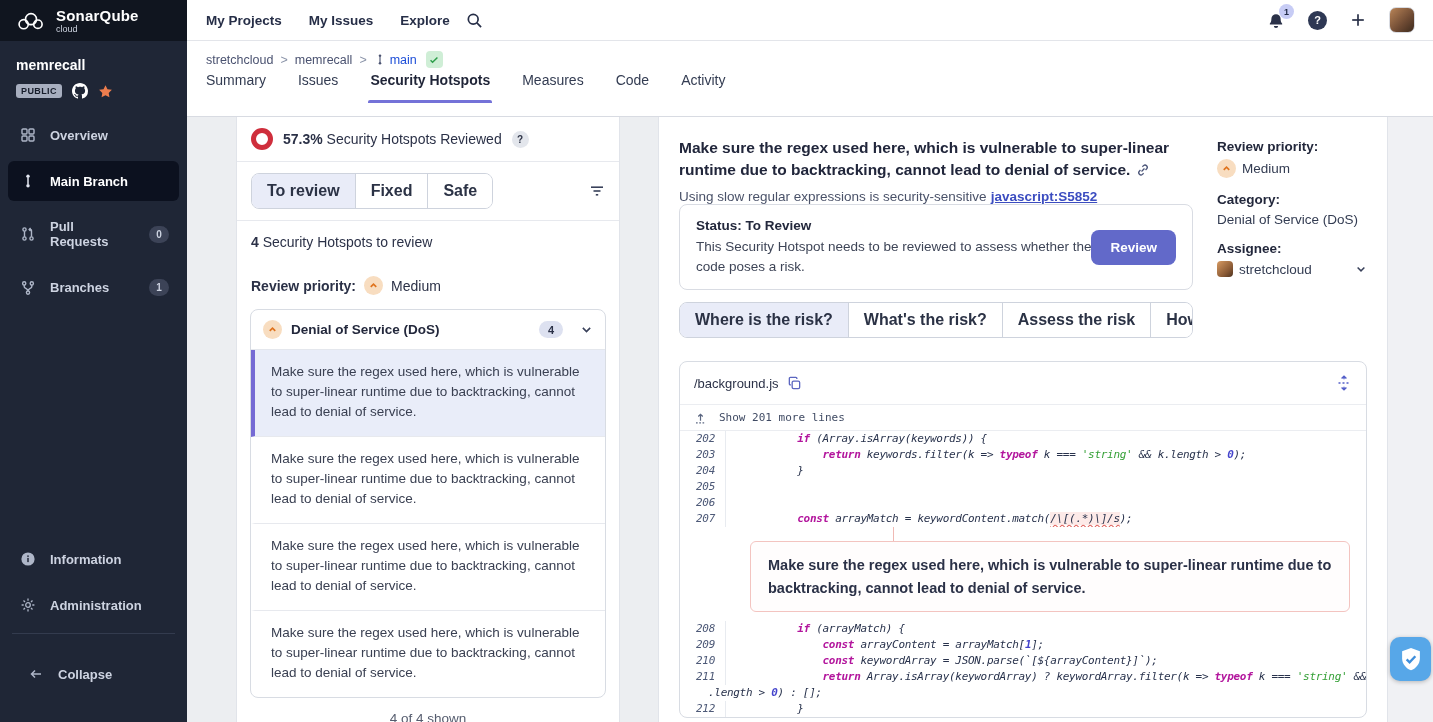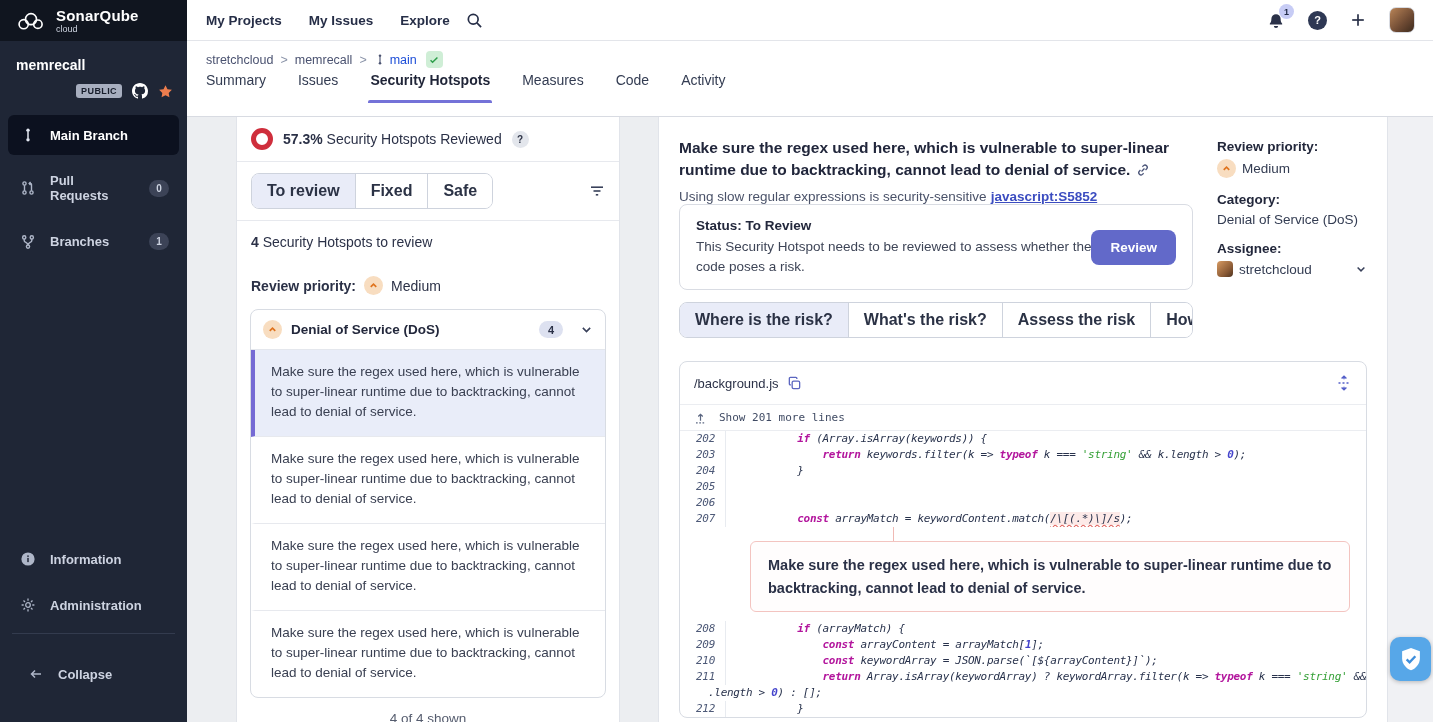--- a/index.html
+++ b/index.html
@@ -7,21 +7,21 @@
   .page { position:relative; width:1433px; height:722px; }
 
   
   .sidebar { position:absolute; left:0; top:0; width:187px; height:722px; background:#1f2636; color:#d6dae6; z-index:5; display:flex; flex-direction:column; }
   .brand { height:41px; background:#10151f; display:flex; align-items:center; padding-left:14px; gap:8px; }
   .brand-text { line-height:1; }
   .brand-name { color:#fff; font-size:15px; font-weight:700; letter-spacing:.2px; }
   .brand-sub { color:#cdd3df; font-size:9px; margin-top:2px; }
   .proj-block { padding:16px 14px 10px 16px; }
   .proj-name { color:#fff; font-weight:700; font-size:14px; }
-  .proj-meta { display:flex; align-items:center; gap:10px; margin-top:10px;justify-content:flex-end; }
+  .proj-meta { display:flex; align-items:center; gap:10px; margin-top:10px; }
   .visibility-badge { background:#a7aebf; color:#171d2b; font-size:9px; font-weight:700; padding:2px 5px; border-radius:3px; letter-spacing:.4px; }
   .gh { color:#fff; width:16px; height:16px; }
   .star { color:#ed7d4e; width:15px; height:15px; }
   .side-nav { padding:6px 8px 0 8px; }
   .side-item { display:flex; align-items:center; gap:14px; padding:12px 10px 12px 12px; border-radius:6px; font-size:13px; font-weight:600; color:#cdd3e1; cursor:pointer; margin-bottom:6px; }
   .side-item.active { background:#0c111f; color:#fff; }
   .side-item .ic { width:16px; height:16px; flex:none; color:#aeb6c8; display:flex; }
   .side-item.active .ic { color:#e4e8f2; }
   .side-item .ic svg { width:16px; height:16px; }
   .side-badge { margin-left:auto; background:#3c4357; color:#ccd2e0; font-size:10px; font-weight:700; min-width:20px; height:17px; border-radius:9px; display:flex; align-items:center; justify-content:center; padding:0 6px; }
@@ -166,20 +166,31 @@
             </svg>
         </span>
         <span class="star ic-flex">
           <svg viewBox="0 0 16 16" width="15" height="15" fill="currentColor">
               <path d="M8 1.2l2.1 4.3 4.7.68-3.4 3.32.8 4.7L8 12l-4.2 2.2.8-4.7L1.2 6.18l4.7-.68z"></path>
             </svg>
         </span>
       </div>
     </div>
     <nav class="side-nav">
+        <div class="side-item">
+          <span class="ic ic-flex">
+            <svg viewBox="0 0 16 16" fill="none" stroke="currentColor" stroke-width="1.4">
+              <rect x="2" y="2" width="5" height="5" rx="1"></rect>
+              <rect x="9" y="2" width="5" height="5" rx="1"></rect>
+              <rect x="2" y="9" width="5" height="5" rx="1"></rect>
+              <rect x="9" y="9" width="5" height="5" rx="1"></rect>
+            </svg>
+          </span>
+          <span>Overview</span>
+        </div>
         <div class="side-item active">
           <span class="ic ic-flex">
             <svg viewBox="0 0 16 16">
               <circle cx="8" cy="3.2" r="1.7" fill="currentColor"></circle>
               <circle cx="8" cy="12.8" r="1.7" fill="currentColor"></circle>
               <line x1="8" y1="4.8" x2="8" y2="11.2" stroke="currentColor" stroke-width="1.5"></line>
             </svg>
           </span>
           <span>Main Branch</span>
         </div>

